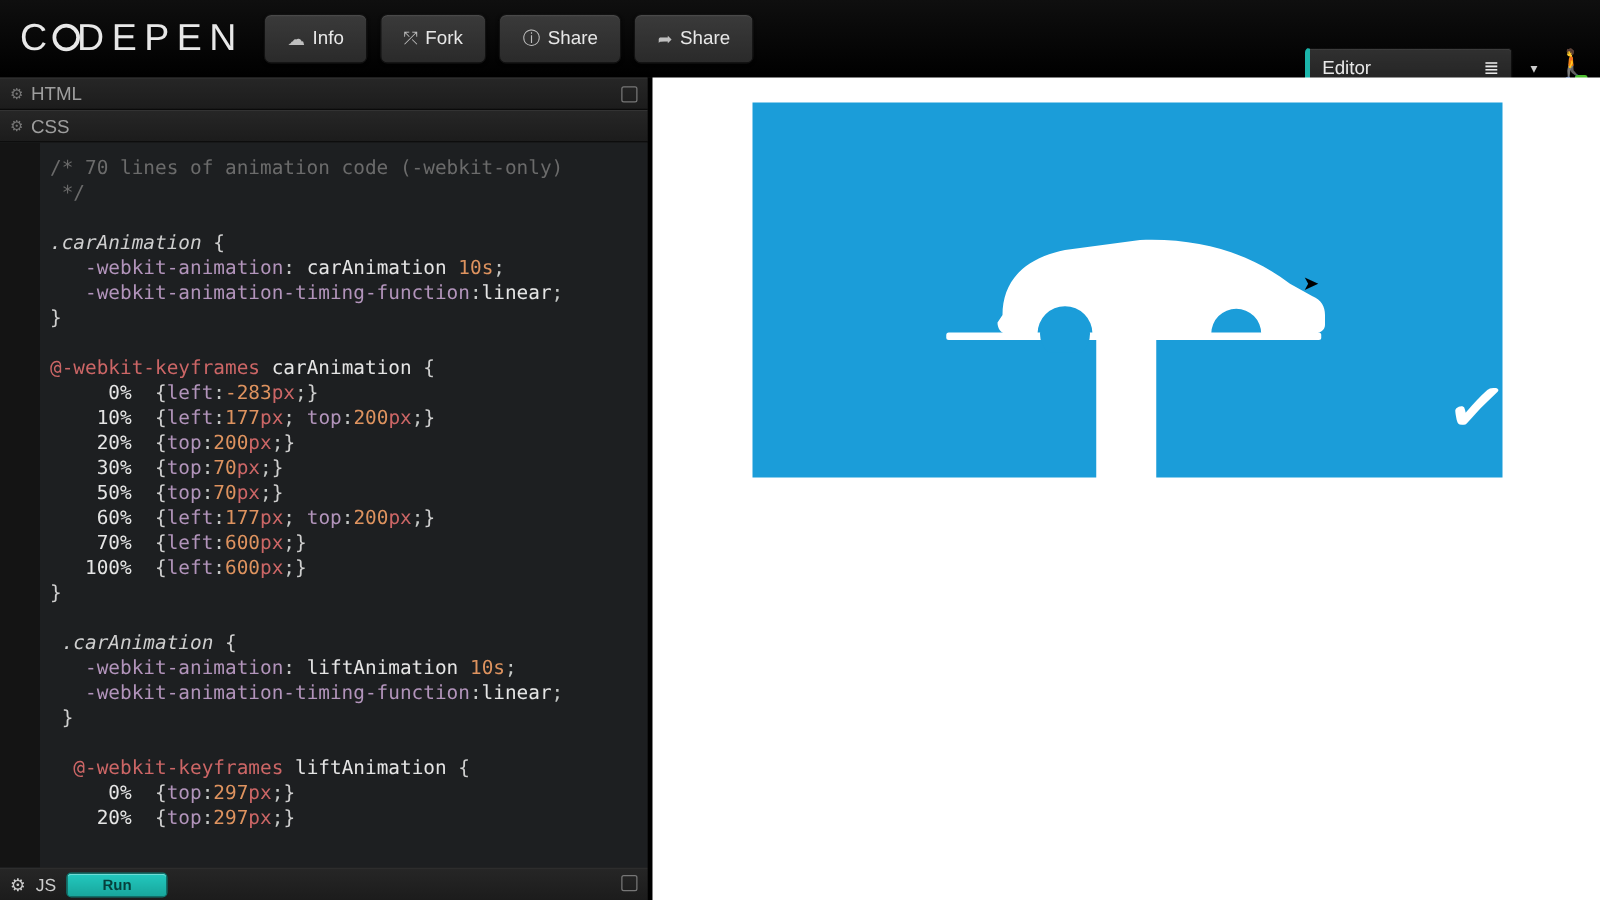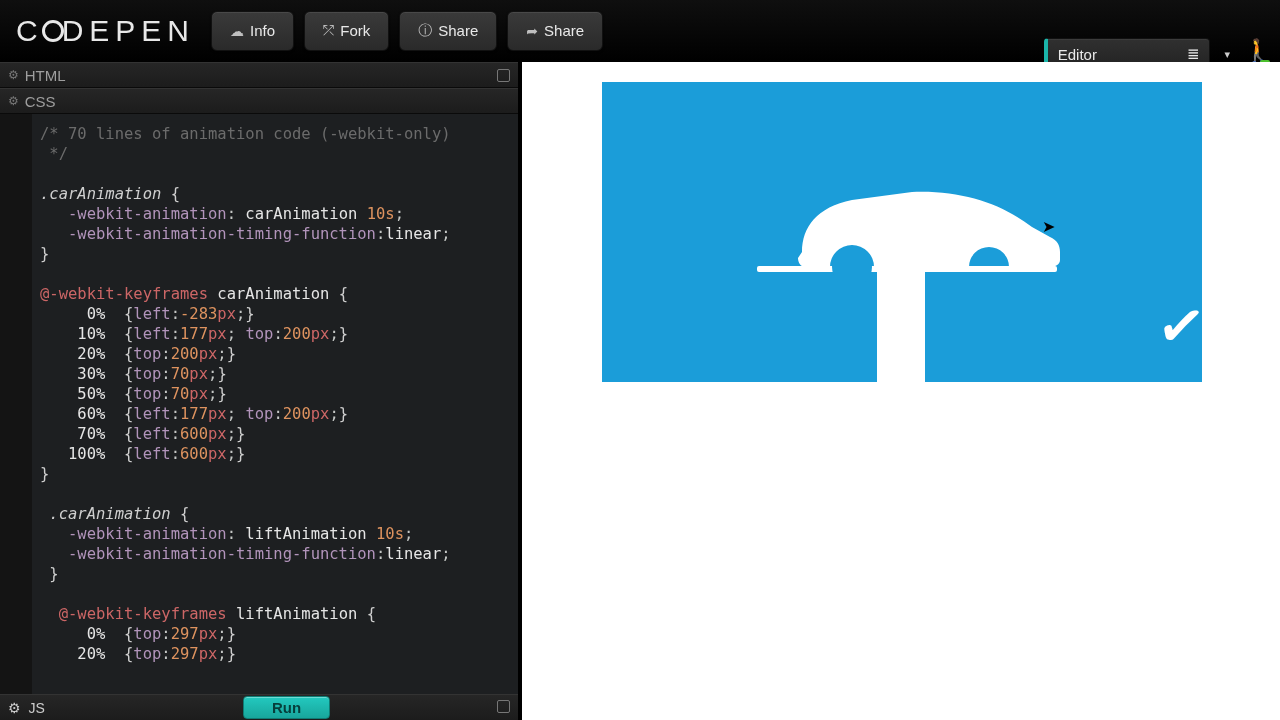--- a/index.html
+++ b/index.html
@@ -32,21 +32,21 @@
 .c-sel { color:#cfcfcf;font-style:italic; }
 .c-brace { color:#cfcfcf; }
 .c-prop { color:#b294bb; }
 .c-func { color:#e5e5e5; }
 .c-num { color:#de935f; }
 .c-kw { color:#cc6666; }
 .c-punct { color:#c5c8c6; }
 .c-unit { color:#cc6666;text-align:center; }
 
 .run-row { height:26px; background:linear-gradient(#262626,#1c1c1c); display:flex; align-items:center; gap:8px; padding:0 8px; border-top:1px solid #333; }
-.run-btn { background:linear-gradient(#23c9bf,#18a69c); border:1px solid #0e7c74; color:#063; color:#053b37; border-radius:4px; padding:2px 28px; font-size:15px; cursor:pointer; margin-left:190px; color:#0a4945; box-shadow:inset 0 1px 0 rgba(255,255,255,.35); }
+.run-btn { background:linear-gradient(#23c9bf,#18a69c); border:1px solid #0e7c74; color:#063; color:#053b37; border-radius:4px; padding:2px 28px; font-size:12px; cursor:pointer; color:#0a4945; box-shadow:inset 0 1px 0 rgba(255,255,255,.35); }
 .run-btn span { color:#063f3b; font-weight:600; }
 .run-row .right { margin-left:auto; }
 
 .preview-col { flex:1; background:#fff; position:relative; }
 .stage { position:absolute; left:80px; top:20px; width:600px; height:300px; background:#1b9dd9; overflow:visible; }
 .lift { position:absolute; left:275px; top:186px; width:48px; height:210px; background:#fff; }
 .platform { position:absolute; left:155px; top:184px; width:300px; height:6px; background:#fff; border-radius:2px; }
 .car { position:absolute; left:180px; top:100px; }
 .car-body { fill:#fff; }
 .check { position:absolute; right:-4px; top:210px; color:#fff; font-size:58px; font-weight:700; transform:rotate(8deg); }

